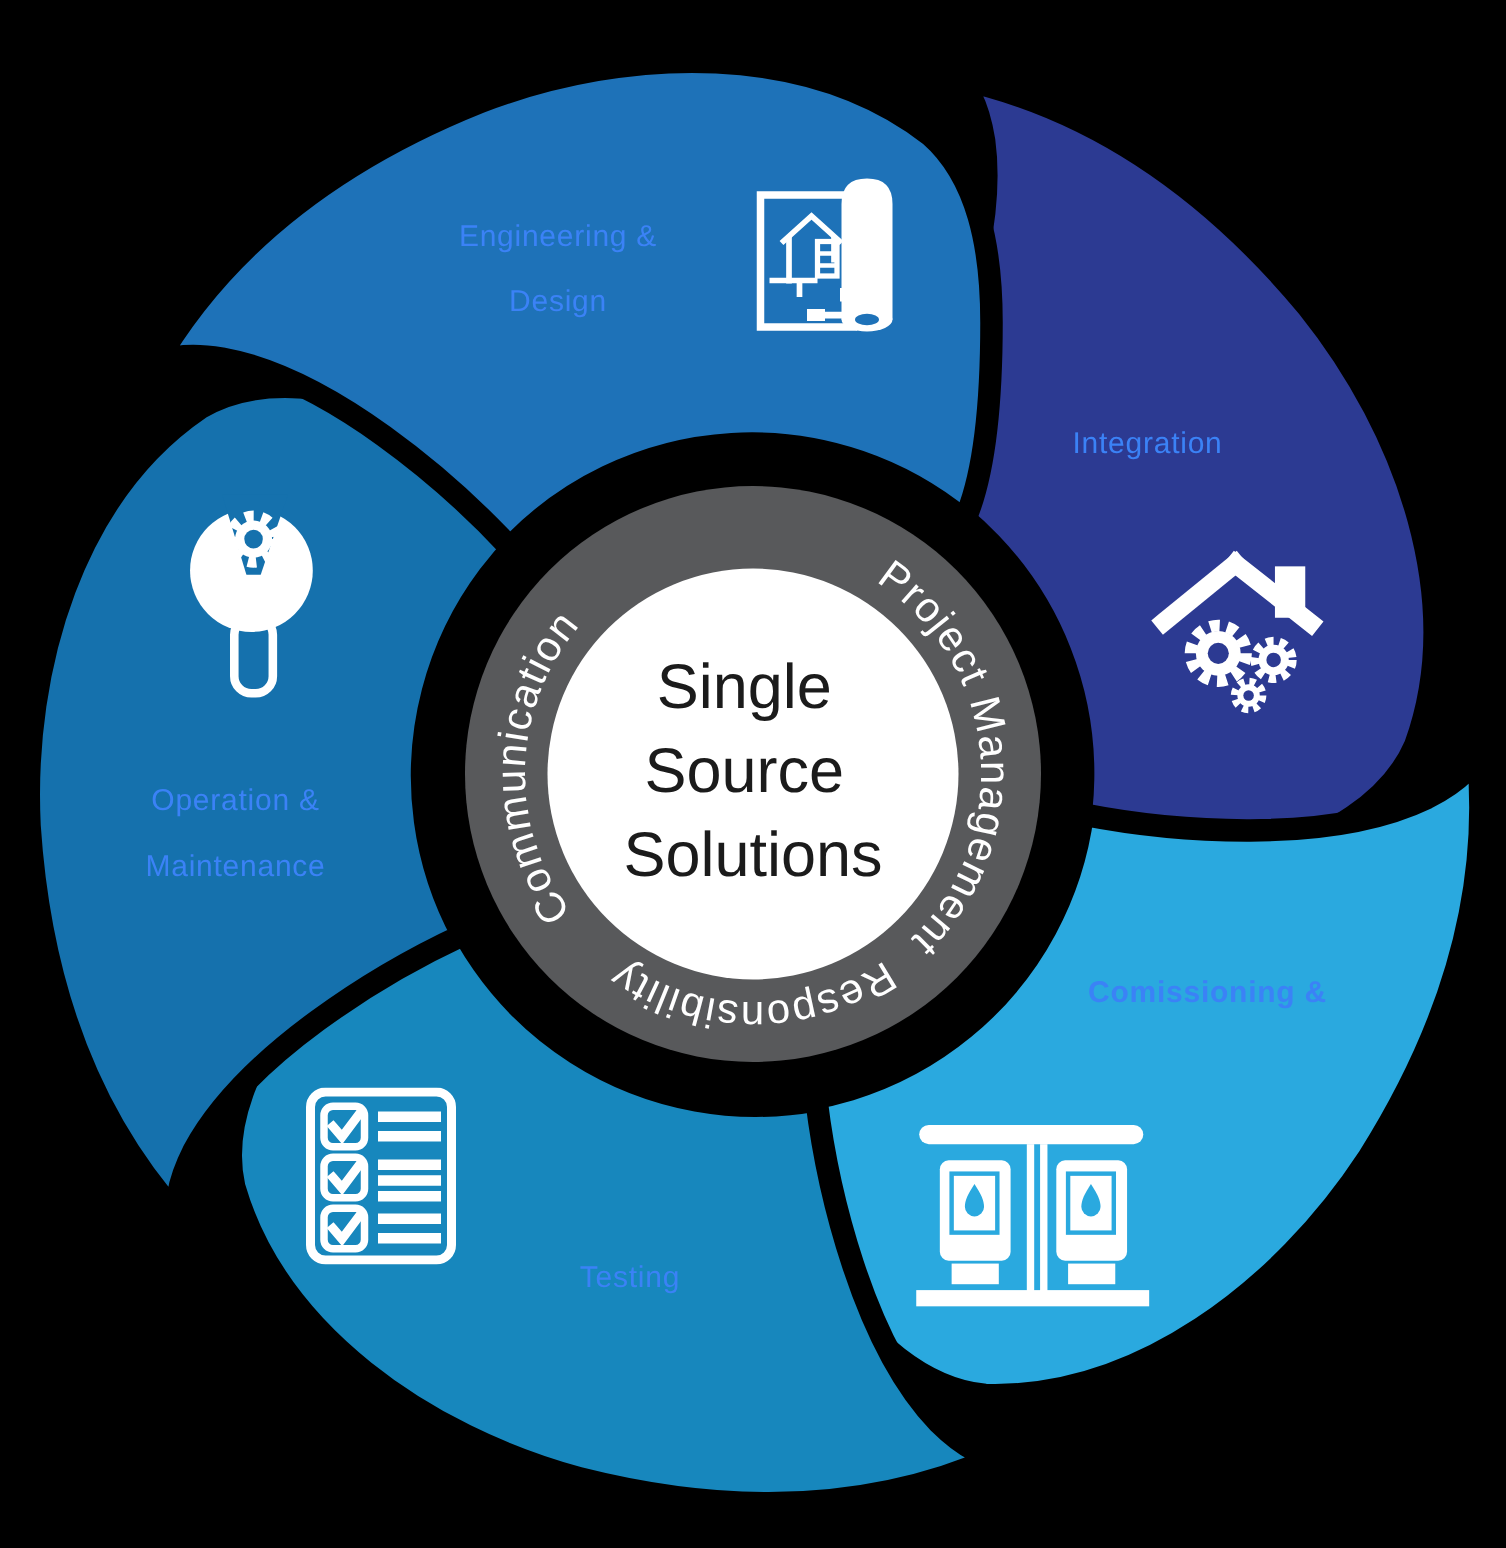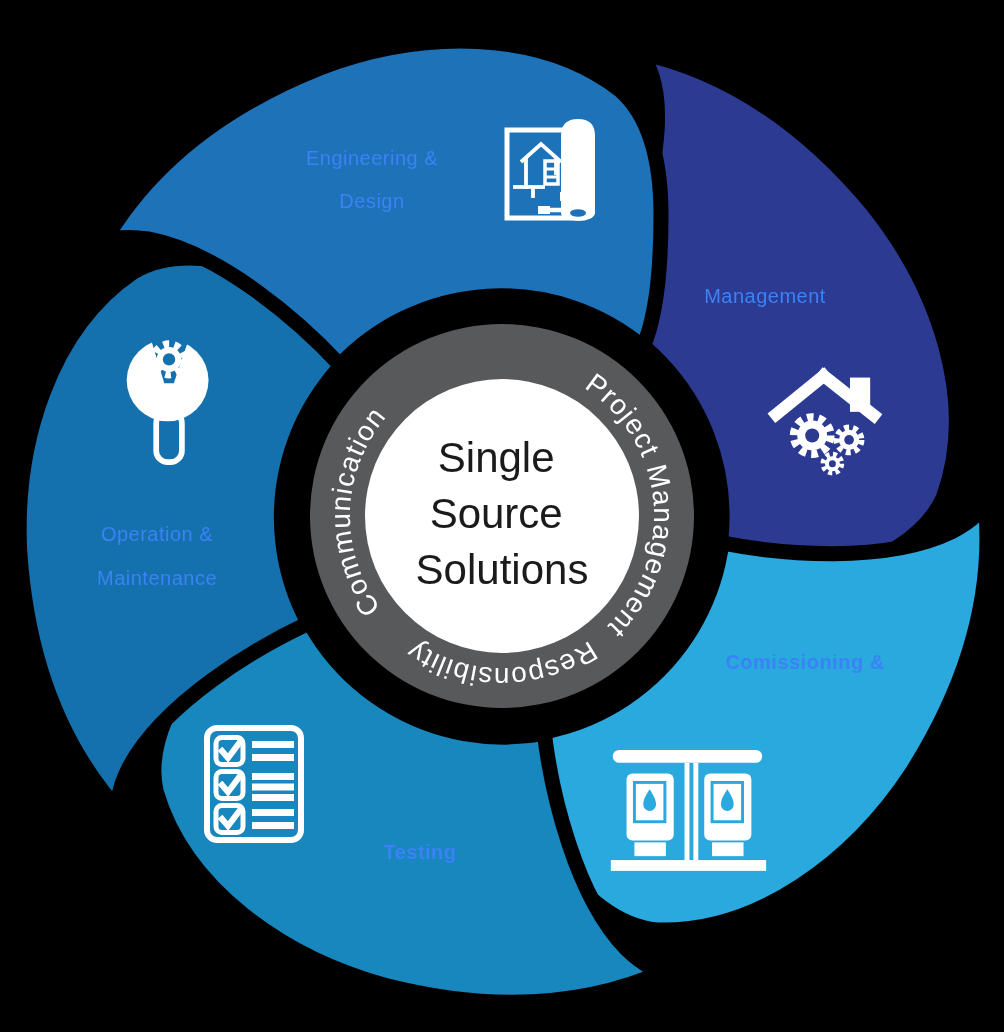--- a/index.html
+++ b/index.html
@@ -60,27 +60,27 @@
       <tspan x="502" y="528">Source</tspan>
       <tspan x="502" y="584">Solutions</tspan>
     </text>
   </svg>
 
   <div class="seg-label" style="left:372px;top:137px;">
     <div class="l1">Engineering &amp;</div>
     <div class="l2">Design</div>
   </div>
   <div class="seg-label" style="left:765px;top:275px;">
-    <div class="l1">Management</div>
+    <div class="l1">Integration</div>
 
   </div>
   <div class="seg-label" style="left:805px;top:642px;line-height:40px;font-weight:bold;">
     <div class="l1">Comissioning &amp;</div>
   </div>
-  <div class="seg-label" style="left:420px;top:831px;font-weight:bold;">
+  <div class="seg-label" style="left:420px;top:831px;">
     <div class="l1">Testing</div>
 
   </div>
   <div class="seg-label" style="left:157px;top:512px;line-height:44px;">
     <div class="l1">Operation &amp;</div>
     <div class="l2">Maintenance</div>
   </div>
 
   <svg class="icon" style="left:504px;top:116px;" width="104" height="110" viewBox="0 0 104 110" color="#1e72b8">
     <rect x="3" y="14" width="62" height="88" fill="none" stroke="#fff" stroke-width="5"></rect>

